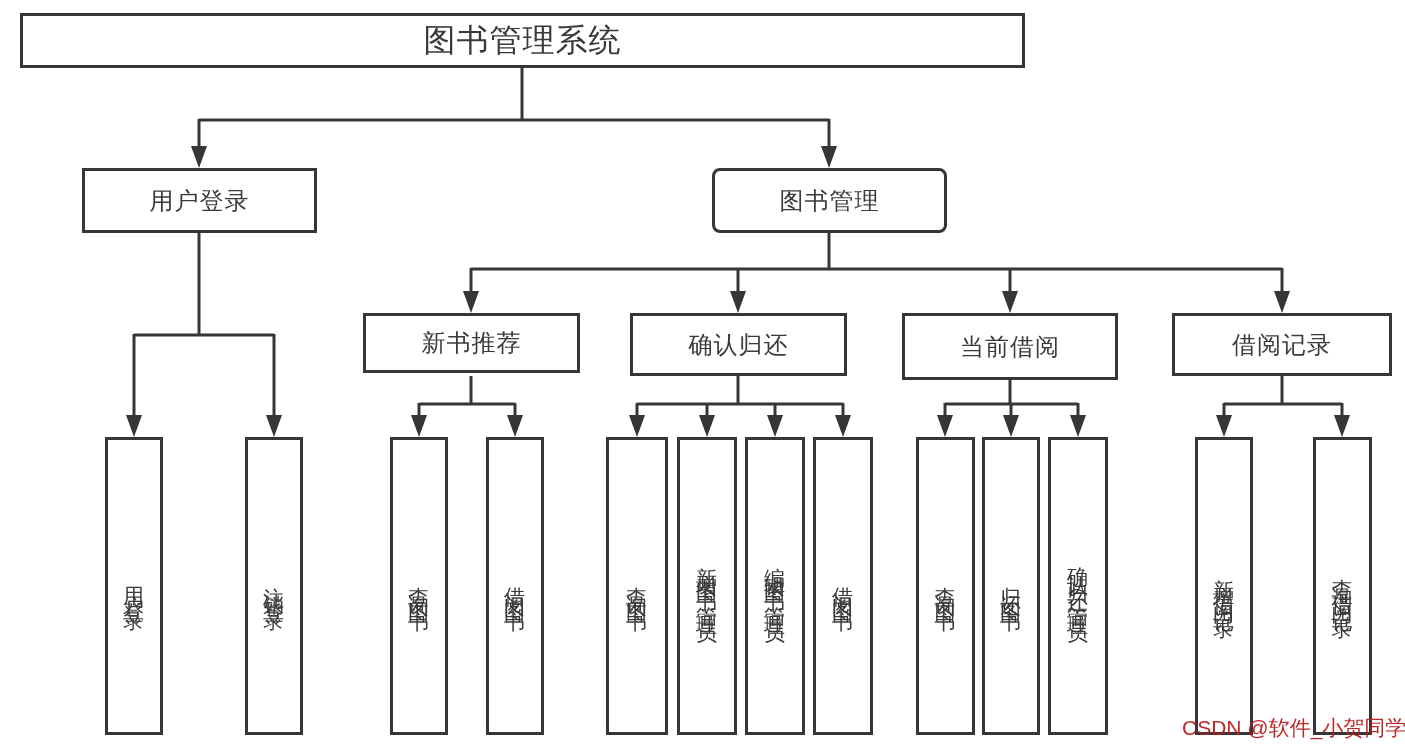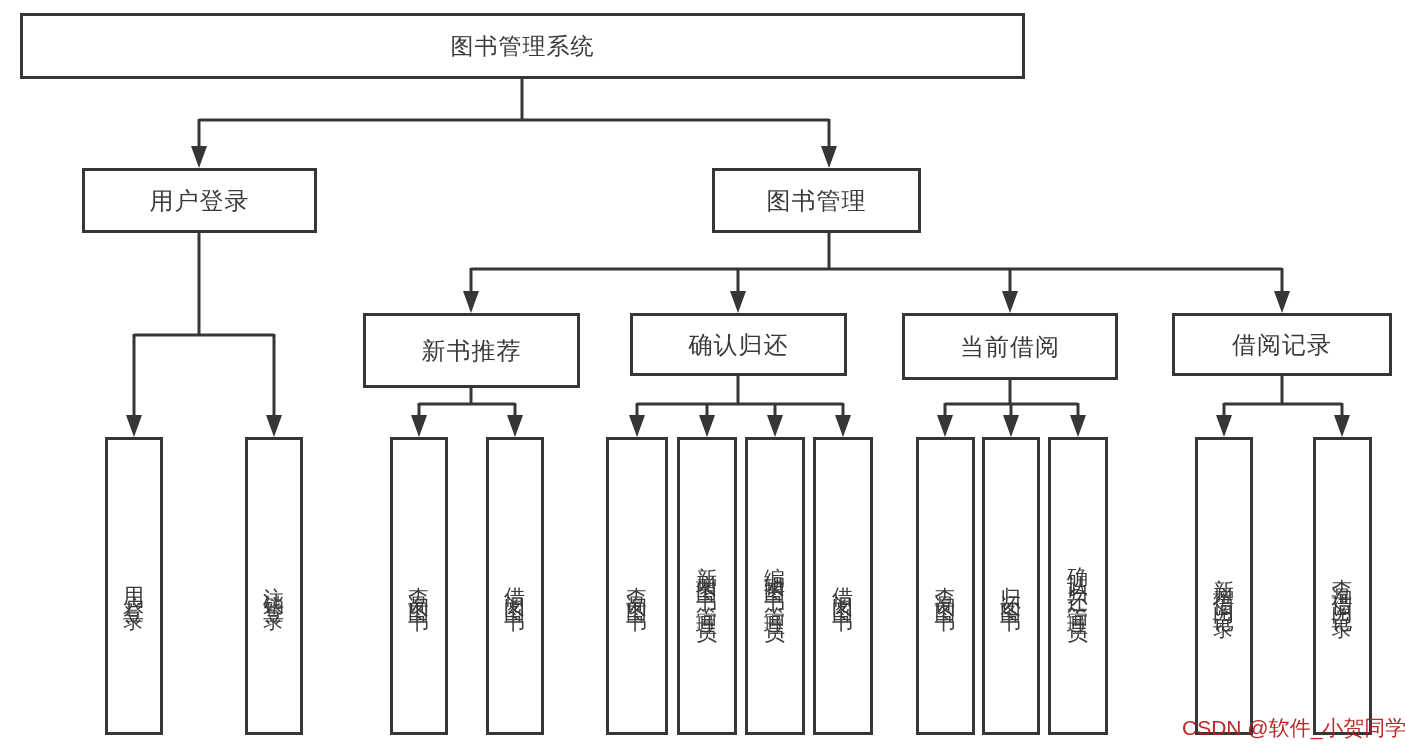--- a/index.html
+++ b/index.html
@@ -25,24 +25,24 @@
     background: #ffffff;
     border: 3px solid #363636;
     display: flex;
     align-items: center;
     justify-content: center;
     color: #3a3a3a;
   }
 
   .node-h { font-size: 24px; letter-spacing: 1px; }
 
-  .node-root    { left: 20px;   top: 13px;  width: 1005px; height: 66px; font-size: 23px; }
+  .node-root    { left: 20px;   top: 13px;  width: 1005px; height: 55px; font-size: 32px; }
   .node-login   { left: 82px;   top: 168px; width: 235px;  height: 65px; }
-  .node-mgmt    { left: 712px;  top: 168px; width: 209px;  height: 65px; }
-  .node-newrec  { left: 363px;  top: 313px; width: 217px;  height: 75px; font-family: Liberation Mono, monospace; }
+  .node-mgmt    { left: 712px;  top: 168px; width: 235px;  height: 65px; border-radius: 8px; }
+  .node-newrec  { left: 363px;  top: 313px; width: 217px;  height: 60px; font-family: Liberation Mono, monospace; }
   .node-borrow  { left: 630px;  top: 313px; width: 217px;  height: 63px; }
   .node-current { left: 902px;  top: 313px; width: 216px;  height: 67px; }
   .node-records { left: 1172px; top: 313px; width: 220px;  height: 63px; }
 
   .leaf {
     position: absolute;
     top: 437px;
     height: 298px;
     background: #ffffff;
     border: 3px solid #363636;

